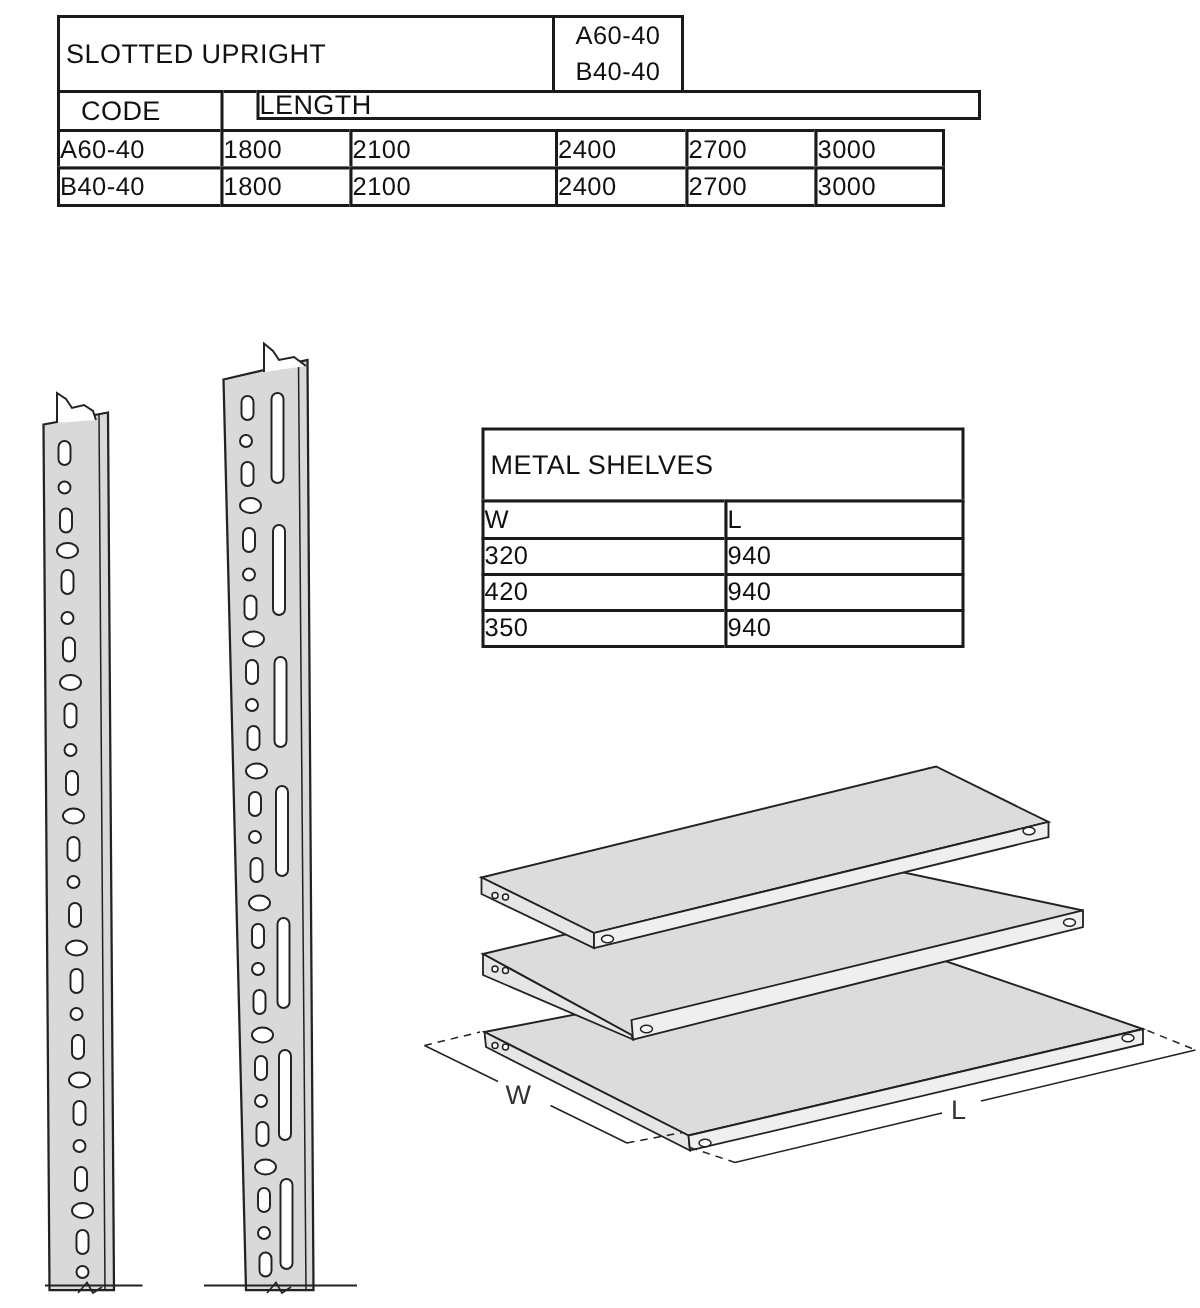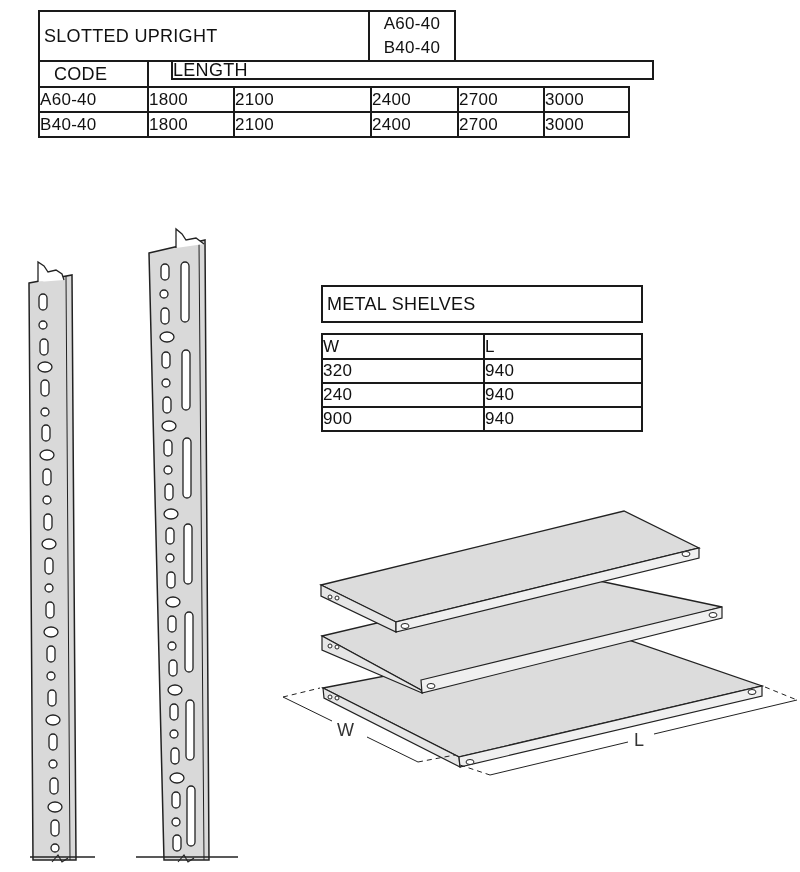--- a/index.html
+++ b/index.html
@@ -31,28 +31,28 @@
 
   <div class="cell" style="left:38px;top:111px;width:111px;height:27px;">B40-40</div>
   <div class="cell" style="left:147px;top:111px;width:88px;height:27px;">1800</div>
   <div class="cell" style="left:233px;top:111px;width:139px;height:27px;">2100</div>
   <div class="cell" style="left:370px;top:111px;width:89px;height:27px;">2400</div>
   <div class="cell" style="left:457px;top:111px;width:88px;height:27px;">2700</div>
   <div class="cell" style="left:543px;top:111px;width:87px;height:27px;">3000</div>
 </div>
 
 <div>
-  <div class="cell left" style="left:321px;top:285px;width:322px;height:38px;font-size:18px;">METAL SHELVES</div>
+  <div class="cell left" style="left:321px;top:285px;width:322px;height:50px;font-size:18px;">METAL SHELVES</div>
   <div class="cell" style="left:321px;top:333px;width:164px;height:27px;">W</div>
   <div class="cell" style="left:483px;top:333px;width:160px;height:27px;">L</div>
   <div class="cell" style="left:321px;top:358px;width:200px;height:26px;">320</div>
   <div class="cell" style="left:483px;top:358px;width:160px;height:26px;">940</div>
-  <div class="cell" style="left:321px;top:382px;width:164px;height:26px;">240</div>
+  <div class="cell" style="left:321px;top:382px;width:164px;height:26px;">420</div>
   <div class="cell" style="left:483px;top:382px;width:160px;height:26px;">940</div>
-  <div class="cell" style="left:321px;top:406px;width:164px;height:26px;">900</div>
+  <div class="cell" style="left:321px;top:406px;width:164px;height:26px;">350</div>
   <div class="cell" style="left:483px;top:406px;width:160px;height:26px;">940</div>
 </div>
 
 <svg width="800" height="872">
   <defs>
     <g id="slotA">
       <rect x="-4" y="-8" width="8" height="16" rx="4" fill="#fff" stroke="#222" stroke-width="1.3"></rect>
     </g>
     <g id="holeA">
       <circle r="4" fill="#fff" stroke="#222" stroke-width="1.3"></circle>

